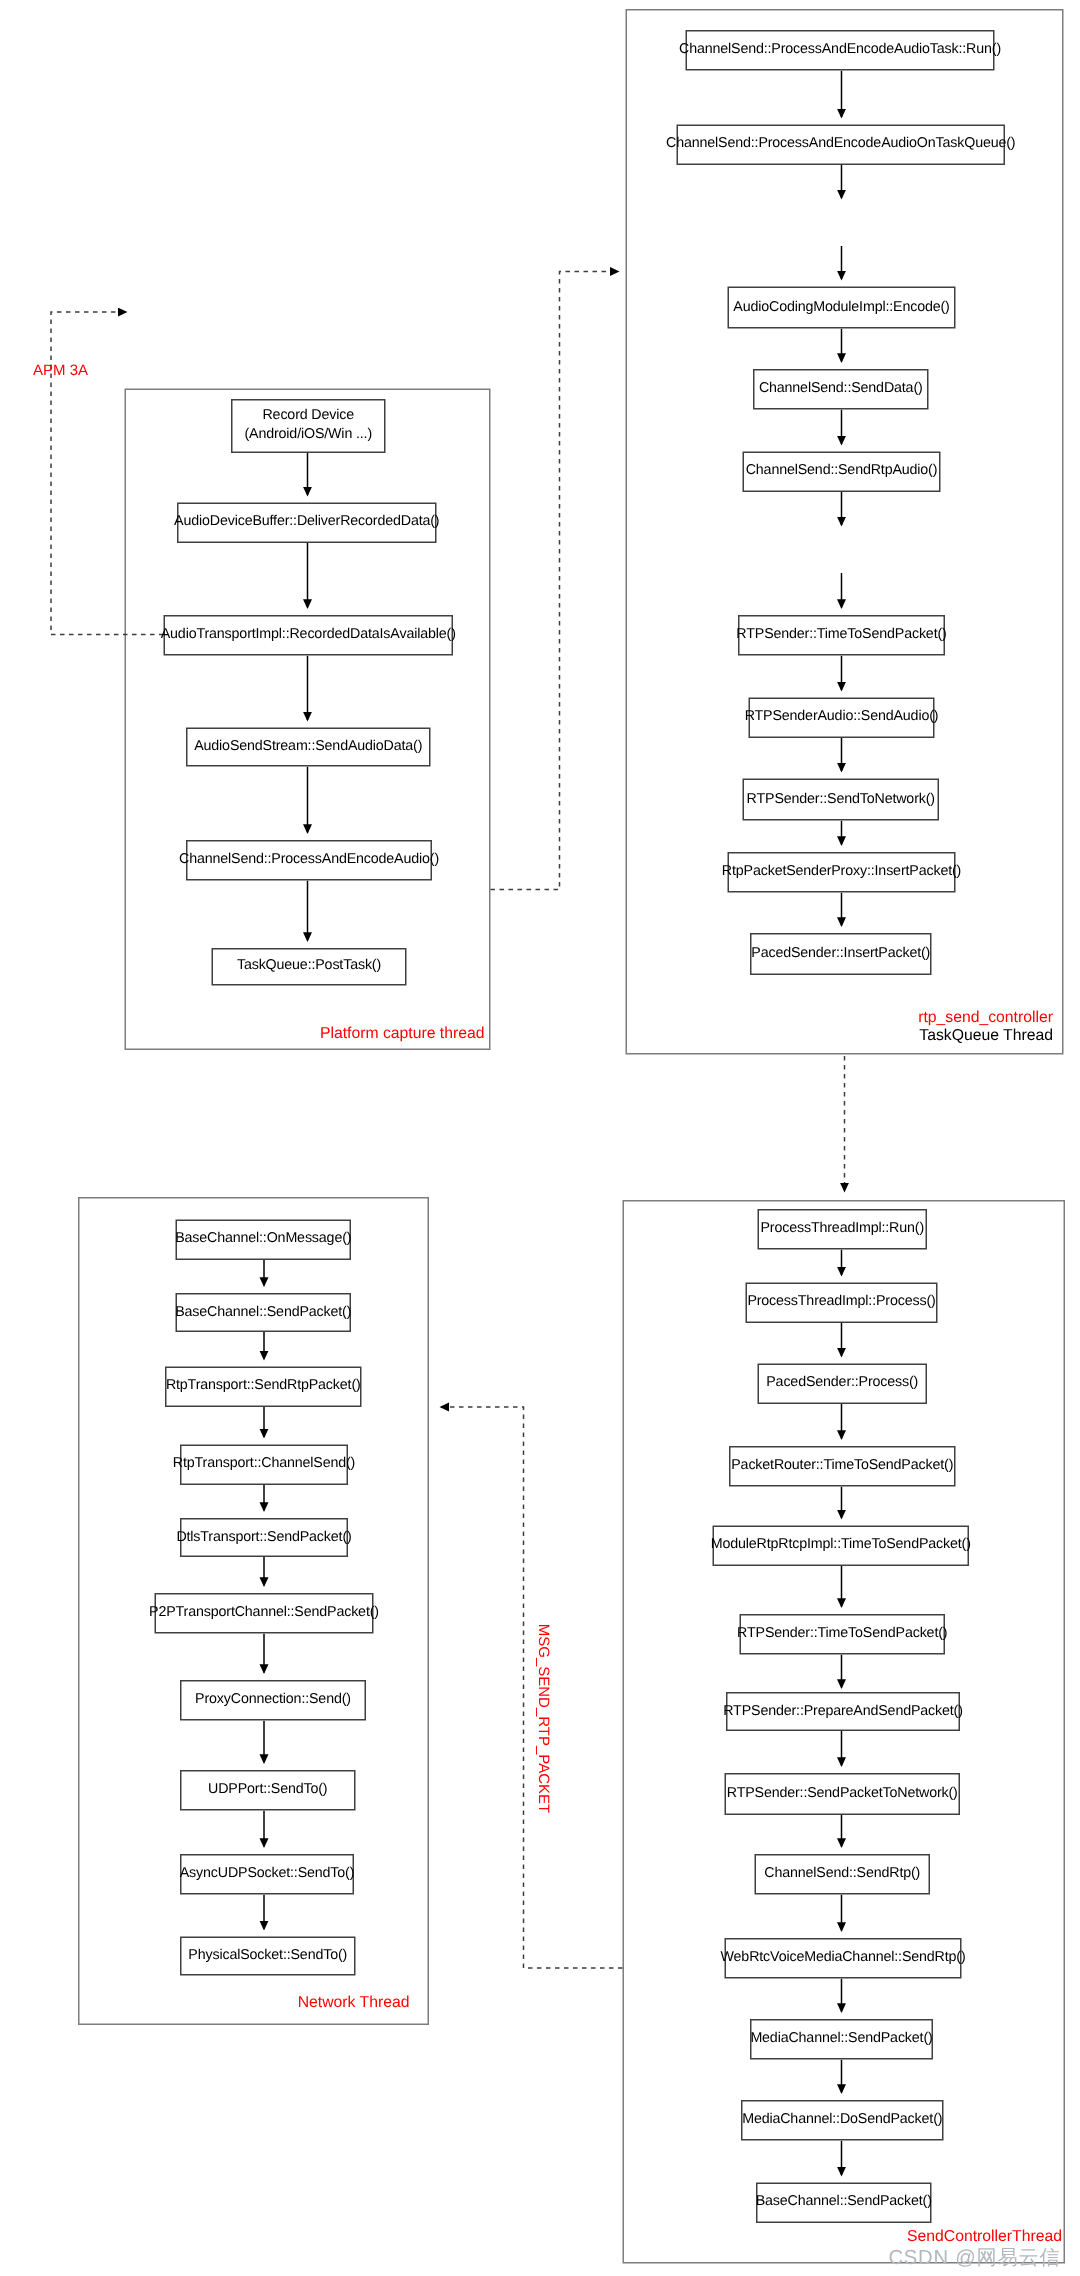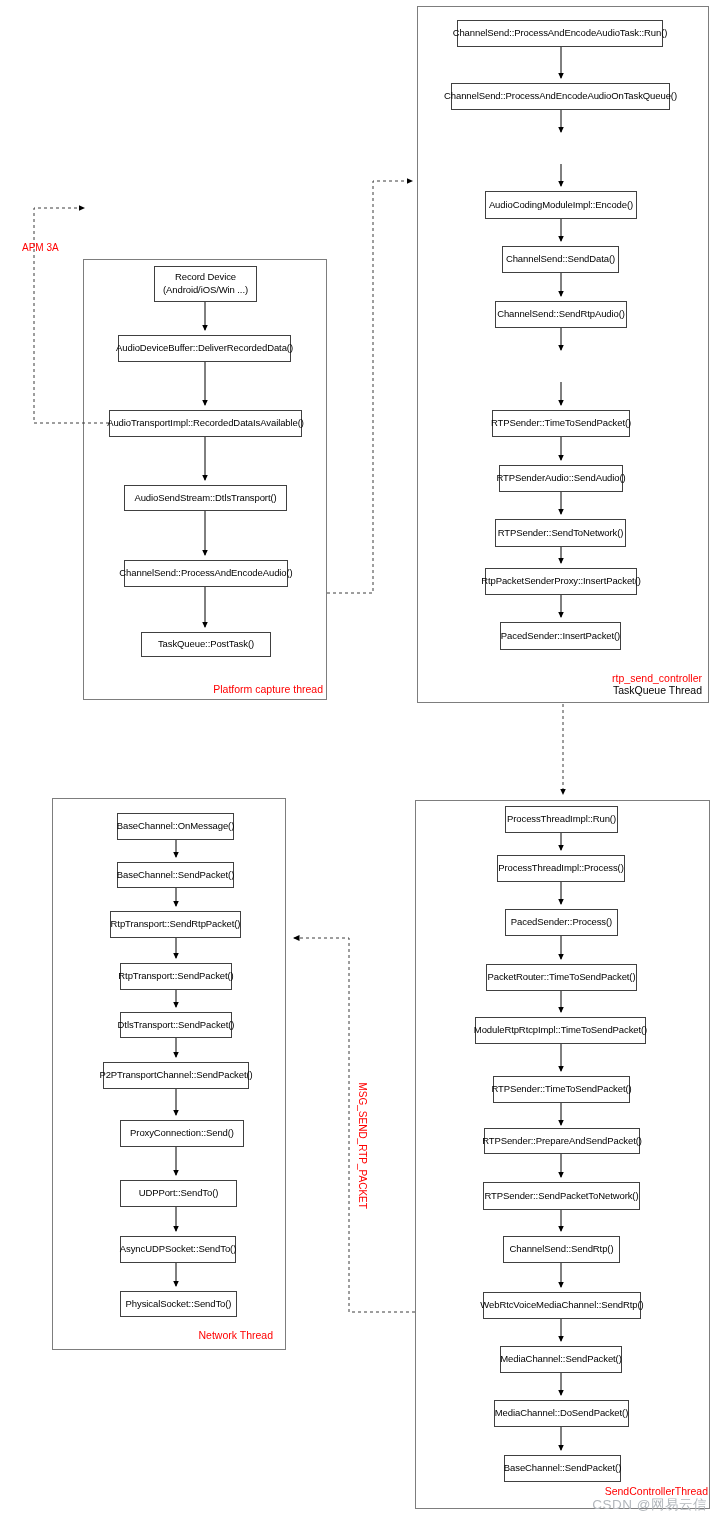--- a/index.html
+++ b/index.html
@@ -92,21 +92,21 @@
 
   <div class="msg-tag">MSG_SEND_RTP_PACKET</div>
 
   <div class="container" style="left:83px;top:259px;width:244px;height:441px">
     <div class="clabel" style="right:3px;bottom:4px">Platform capture thread</div>
   </div>
   <div class="node" style="left:154px;top:266px;width:103px;height:36px">Record Device
 (Android/iOS/Win ...)</div>
   <div class="node" style="left:118px;top:335px;width:173px;height:27px">AudioDeviceBuffer::DeliverRecordedData()</div>
   <div class="node" style="left:109px;top:410px;width:193px;height:27px">AudioTransportImpl::RecordedDataIsAvailable()</div>
-  <div class="node" style="left:124px;top:485px;width:163px;height:26px">AudioSendStream::DtlsTransport()</div>
+  <div class="node" style="left:124px;top:485px;width:163px;height:26px">AudioSendStream::SendAudioData()</div>
   <div class="node" style="left:124px;top:560px;width:164px;height:27px">ChannelSend::ProcessAndEncodeAudio()</div>
   <div class="node" style="left:141px;top:632px;width:130px;height:25px">TaskQueue::PostTask()</div>
 
   <div class="container" style="left:417px;top:6px;width:292px;height:697px">
     <div class="clabel" style="right:6px;bottom:6px">
       <span>rtp_send_controller</span>
       <span class="sub">TaskQueue Thread</span>
     </div>
   </div>
   <div class="node" style="left:451px;top:83px;width:219px;height:27px">ChannelSend::ProcessAndEncodeAudioOnTaskQueue()</div>
@@ -119,21 +119,21 @@
   <div class="node" style="left:495px;top:519px;width:131px;height:28px">RTPSender::SendToNetwork()</div>
   <div class="node" style="left:485px;top:568px;width:152px;height:27px">RtpPacketSenderProxy::InsertPacket()</div>
   <div class="node" style="left:500px;top:622px;width:121px;height:28px">PacedSender::InsertPacket()</div>
 
   <div class="container" style="left:52px;top:798px;width:234px;height:552px">
     <div class="clabel" style="right:12px;bottom:8px">Network Thread</div>
   </div>
   <div class="node" style="left:117px;top:813px;width:117px;height:27px">BaseChannel::OnMessage()</div>
   <div class="node" style="left:117px;top:862px;width:117px;height:26px">BaseChannel::SendPacket()</div>
   <div class="node" style="left:110px;top:911px;width:131px;height:27px">RtpTransport::SendRtpPacket()</div>
-  <div class="node" style="left:120px;top:963px;width:112px;height:27px">RtpTransport::SendPacket()</div>
+  <div class="node" style="left:120px;top:963px;width:112px;height:27px">RtpTransport::ChannelSend()</div>
   <div class="node" style="left:120px;top:1012px;width:112px;height:26px">DtlsTransport::SendPacket()</div>
   <div class="node" style="left:103px;top:1062px;width:146px;height:27px">P2PTransportChannel::SendPacket()</div>
   <div class="node" style="left:120px;top:1120px;width:124px;height:27px">ProxyConnection::Send()</div>
   <div class="node" style="left:120px;top:1180px;width:117px;height:27px">UDPPort::SendTo()</div>
   <div class="node" style="left:120px;top:1236px;width:116px;height:27px">AsyncUDPSocket::SendTo()</div>
   <div class="node" style="left:120px;top:1291px;width:117px;height:26px">PhysicalSocket::SendTo()</div>
 
   <div class="container" style="left:415px;top:800px;width:295px;height:709px">
     <div class="clabel" style="right:1px;bottom:11px">SendControllerThread</div>
   </div>

